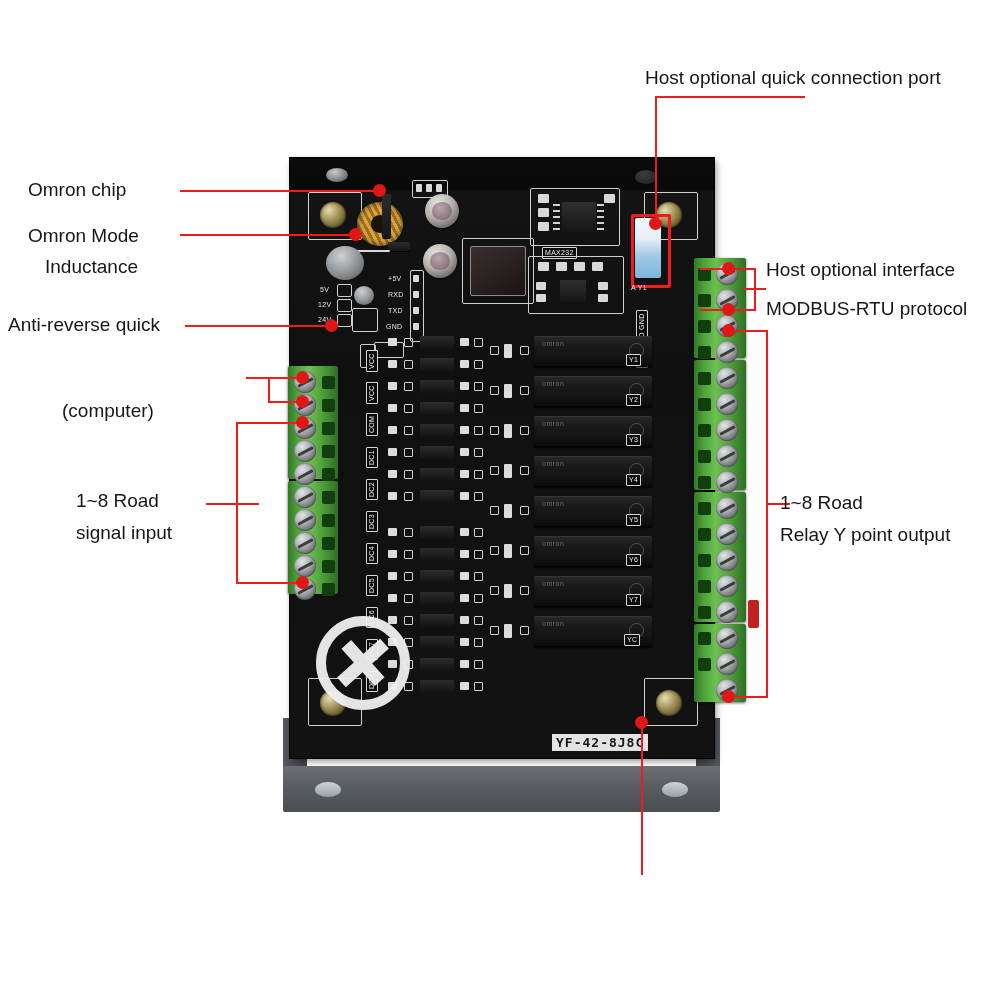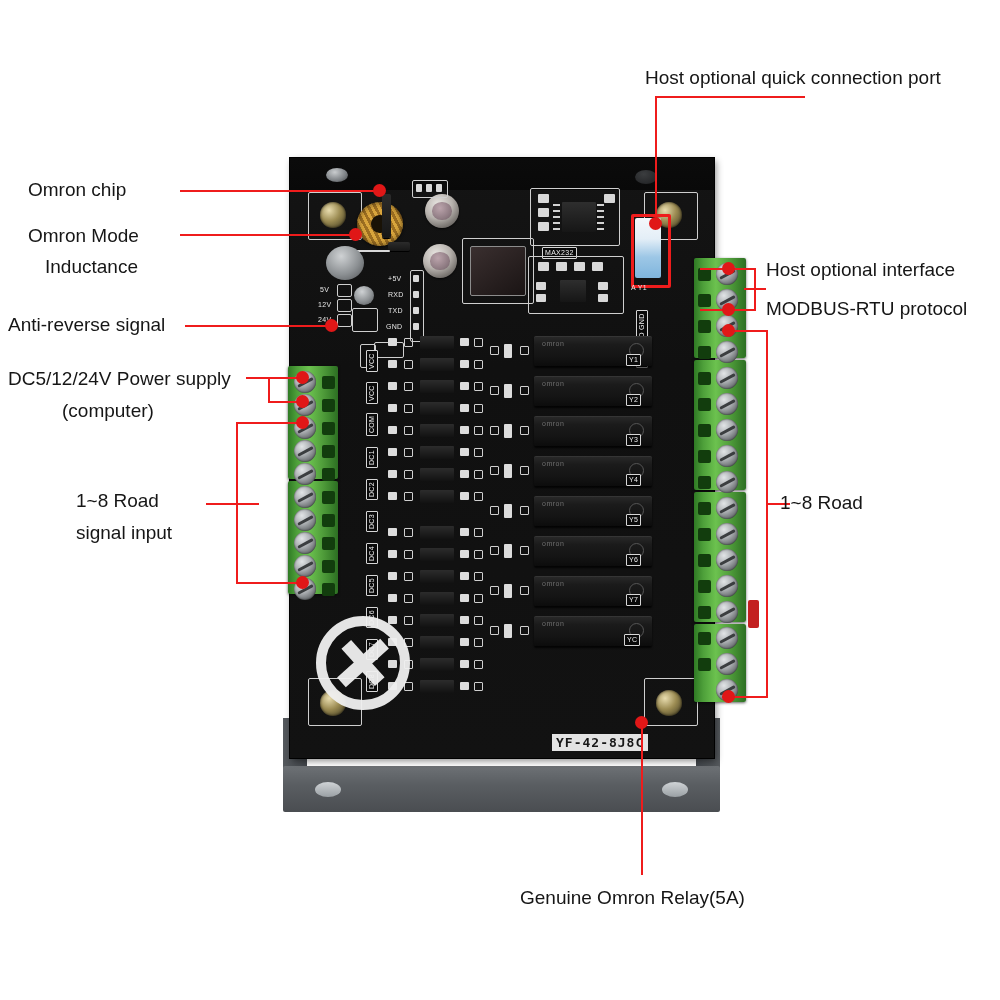--- a/index.html
+++ b/index.html
@@ -551,23 +551,22 @@
   <div class="dot" style="left:722px;top:324px;"></div>
   <div class="dot" style="left:722px;top:690px;"></div>
 
   <div class="ln lnv" style="left:641px;top:722px;height:153px;"></div>
   <div class="dot" style="left:635px;top:716px;"></div>
 
   <div class="anno" style="left:645px;top:64px;">Host optional quick connection port</div>
   <div class="anno" style="left:28px;top:176px;">Omron chip</div>
   <div class="anno" style="left:28px;top:222px;">Omron Mode</div>
   <div class="anno" style="left:45px;top:253px;">Inductance</div>
-  <div class="anno" style="left:8px;top:311px;">Anti-reverse signal</div>
-  <div class="anno" style="left:8px;top:365px;">DC5/12/24V Power supply</div>
+  <div class="anno" style="left:8px;top:311px;">Anti-reverse quick</div>
   <div class="anno" style="left:62px;top:397px;">(computer)</div>
   <div class="anno" style="left:76px;top:487px;">1~8 Road</div>
   <div class="anno" style="left:76px;top:519px;">signal input</div>
   <div class="anno" style="left:766px;top:256px;">Host optional interface</div>
   <div class="anno" style="left:766px;top:295px;">MODBUS-RTU protocol</div>
   <div class="anno" style="left:780px;top:489px;">1~8 Road</div>
-  <div class="anno" style="left:520px;top:884px;">Genuine Omron Relay(5A)</div>
+  <div class="anno" style="left:780px;top:521px;">Relay Y point output</div>
 
 </div>
 
 </body></html>

